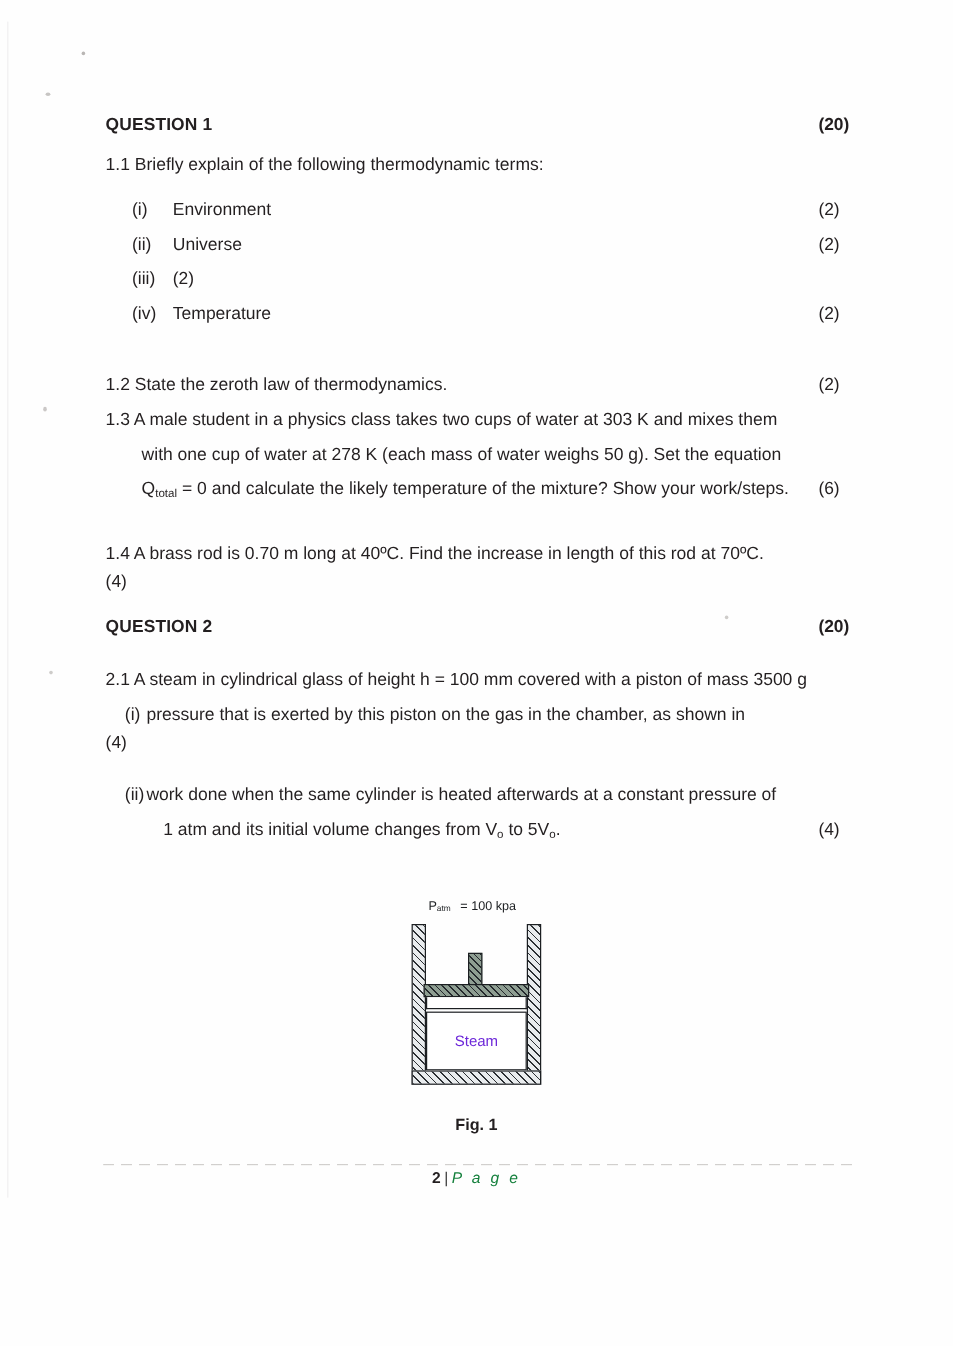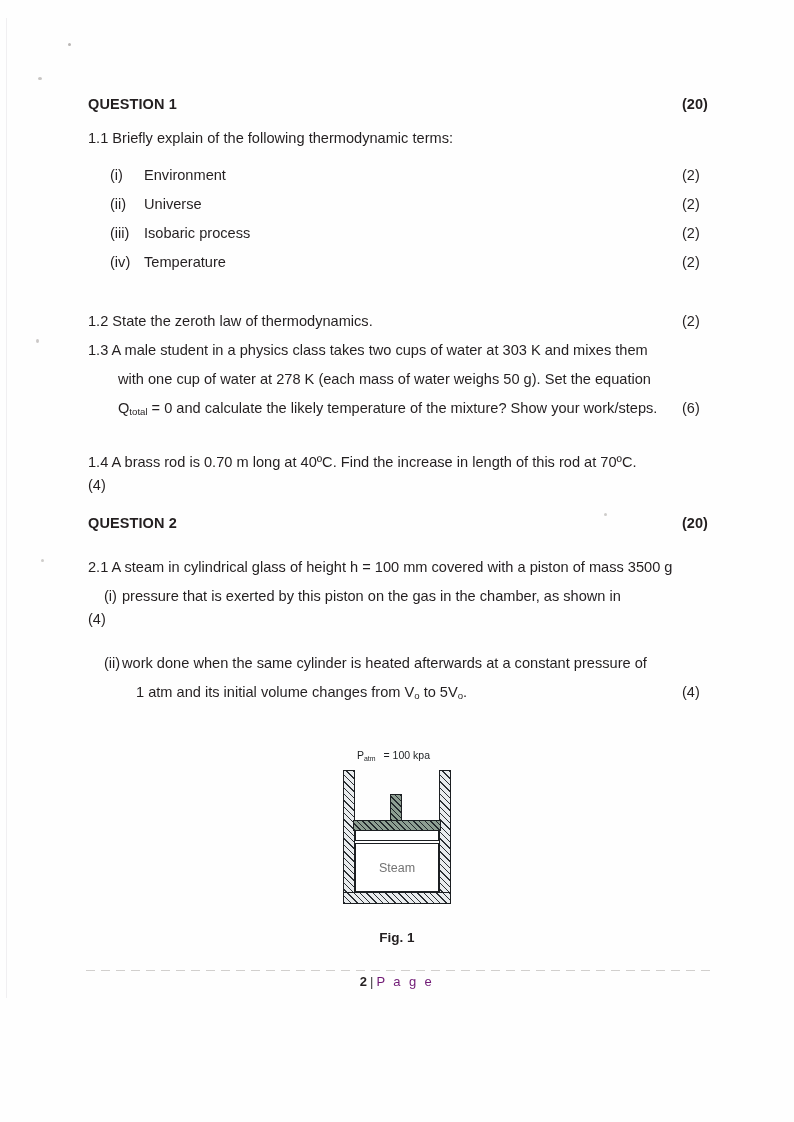--- a/index.html
+++ b/index.html
@@ -183,21 +183,21 @@
     height: 49px;
     background: #ffffff;
     border: 1.3px solid #1c1f22;
     box-sizing: border-box;
     display: flex;
     align-items: center;
     justify-content: center;
   }
   .chamber-label {
     font-size: 12.5px;
-    color: #737373;
+    color: #6d28d9;
   }
 
   .patm-label {
     position: absolute;
     left: 14px;
     top: -13px;
     font-size: 10.5px;
     color: #1c1f22;
     white-space: nowrap;
   }
@@ -226,21 +226,21 @@
   .footer {
     position: absolute;
     left: 0;
     top: 974px;
     width: 794px;
     text-align: center;
     font-size: 13px;
   }
   .footer .pnum { font-weight: bold; color: #231f20; }
   .footer .sep  { color: #3a3a3a; margin: 0 3px; }
-  .footer .word { color: #701a75; letter-spacing: 2.4px; }
+  .footer .word { color: #15803d; letter-spacing: 2.4px; font-style: italic; }
 </style>
 </head>
 <body>
 
 <div class="page">
 
   <div class="scan-edge"></div>
   <div class="speck speck-a"></div>
   <div class="speck speck-b"></div>
   <div class="speck speck-c"></div>
@@ -269,21 +269,20 @@
       </div>
 
       <div class="sub-row">
         <div class="sub-num">(ii)</div>
         <div class="sub-label">Universe</div>
         <div class="marks">(2)</div>
       </div>
 
       <div class="sub-row">
         <div class="sub-num">(iii)</div>
-        <div class="sub-label">Isobaric process</div>
         <div class="marks">(2)</div>
       </div>
 
       <div class="sub-row">
         <div class="sub-num">(iv)</div>
         <div class="sub-label">Temperature</div>
         <div class="marks">(2)</div>
       </div>
 
     </div>

